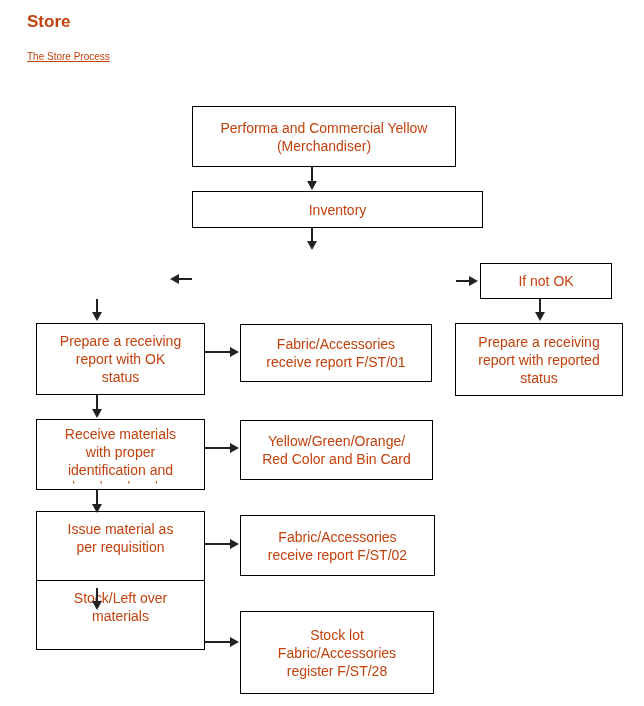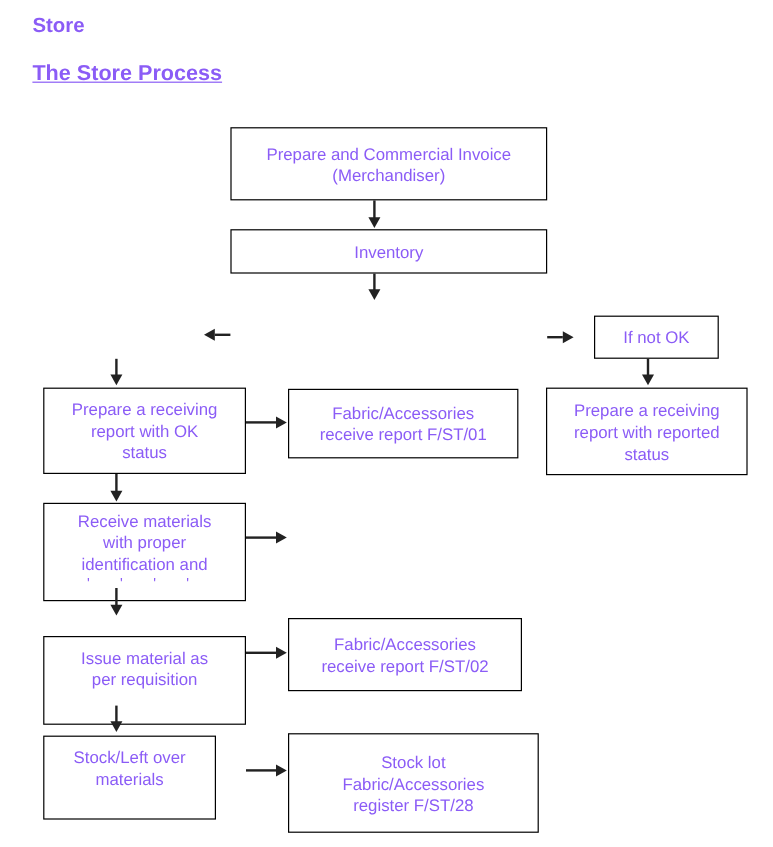--- a/index.html
+++ b/index.html
@@ -1,21 +1,21 @@
 <!DOCTYPE html>
 <html><head>
 <meta charset="utf-8">
 <style>
   html,body{margin:0;padding:0;background:#ffffff;}
   .canvas{
     position:relative;width:644px;height:706px;background:#ffffff;
-    font-family:"Liberation Sans",sans-serif;color:#8b5cf6;overflow:hidden;
+    font-family:"Liberation Sans",sans-serif;color:#c2410c;overflow:hidden;
   }
   .title{position:absolute;left:27px;top:12px;font-size:17px;font-weight:bold;}
-  .subtitle{position:absolute;left:27px;top:51px;font-size:18px;text-decoration:underline;font-weight:bold;}
+  .subtitle{position:absolute;left:27px;top:51px;font-size:10px;text-decoration:underline;}
   .box{
     position:absolute;border:1.5px solid #000;background:#fff;box-sizing:border-box;
     display:flex;align-items:center;justify-content:center;text-align:center;
     font-size:14px;line-height:18px;white-space:pre-line;
   }
   .box.top{align-items:flex-start;padding-top:8px;}
   .box.clip{flex-direction:column;align-items:center;justify-content:flex-start;
     padding-top:5px;overflow:hidden;}
   .clipmarks{display:block;height:6px;overflow:hidden;font-size:12px;line-height:12px;
     letter-spacing:11px;margin-top:1px;}
@@ -33,75 +33,79 @@
 </style>
 </head>
 <body>
 
 <div class="canvas">
 
   <div class="title">Store</div>
   <div class="subtitle">The Store Process</div>
 
   <div class="box" style="left:192px;top:106px;width:264px;height:61px">
-    <span>Prepare and Commercial Invoice
+    <span>Performa and Commercial Yellow
 (Merchandiser)</span>
   </div>
 
-  <div class="box" style="left:192px;top:191px;width:264px;height:37px">
+  <div class="box" style="left:192px;top:191px;width:291px;height:37px">
     <span>Inventory</span>
   </div>
 
 
 
-  <div class="box" style="left:495px;top:263px;width:104px;height:36px">
+  <div class="box" style="left:480px;top:263px;width:132px;height:36px">
     <span>If not OK</span>
   </div>
 
   <div class="box" style="left:36px;top:323px;width:169px;height:72px">
     <span>Prepare a receiving
 report with OK
 status</span>
   </div>
 
   <div class="box" style="left:240px;top:324px;width:192px;height:58px">
     <span>Fabric/Accessories
 receive report F/ST/01</span>
   </div>
 
   <div class="box" style="left:455px;top:323px;width:168px;height:73px">
     <span>Prepare a receiving
 report with reported
 status</span>
   </div>
 
-  <div class="box clip" style="left:36px;top:419px;width:169px;height:82px">
+  <div class="box clip" style="left:36px;top:419px;width:169px;height:71px">
     <span>Receive materials
 with proper
 identification and</span>
     <span class="clipmarks">' ' ' '</span>
   </div>
 
+  <div class="box" style="left:240px;top:420px;width:193px;height:60px">
+    <span>Yellow/Green/Orange/
+Red Color and Bin Card</span>
+  </div>
 
-  <div class="box top" style="left:36px;top:530px;width:169px;height:74px">
+  <div class="box top" style="left:36px;top:511px;width:169px;height:94px">
     <span>Issue material as
 per requisition</span>
   </div>
 
   <div class="box" style="left:240px;top:515px;width:195px;height:61px">
     <span>Fabric/Accessories
 receive report F/ST/02</span>
   </div>
 
-  <div class="box top" style="left:36px;top:613px;width:144px;height:70px">
+  <div class="box top" style="left:36px;top:580px;width:169px;height:70px">
     <span>Stock/Left over
 materials</span>
   </div>
 
-  <div class="box" style="left:240px;top:611px;width:209px;height:83px">
+  <div class="box" style="left:240px;top:611px;width:194px;height:83px">
     <span>Stock lot
 Fabric/Accessories
 register F/ST/28</span>
   </div>
 
   <div class="vline" style="left:311px;top:167px;height:15px"></div>
   <div class="head-down" style="left:307px;top:181px"></div>
 
   <div class="vline" style="left:311px;top:228px;height:14px"></div>
   <div class="head-down" style="left:307px;top:241px"></div>

